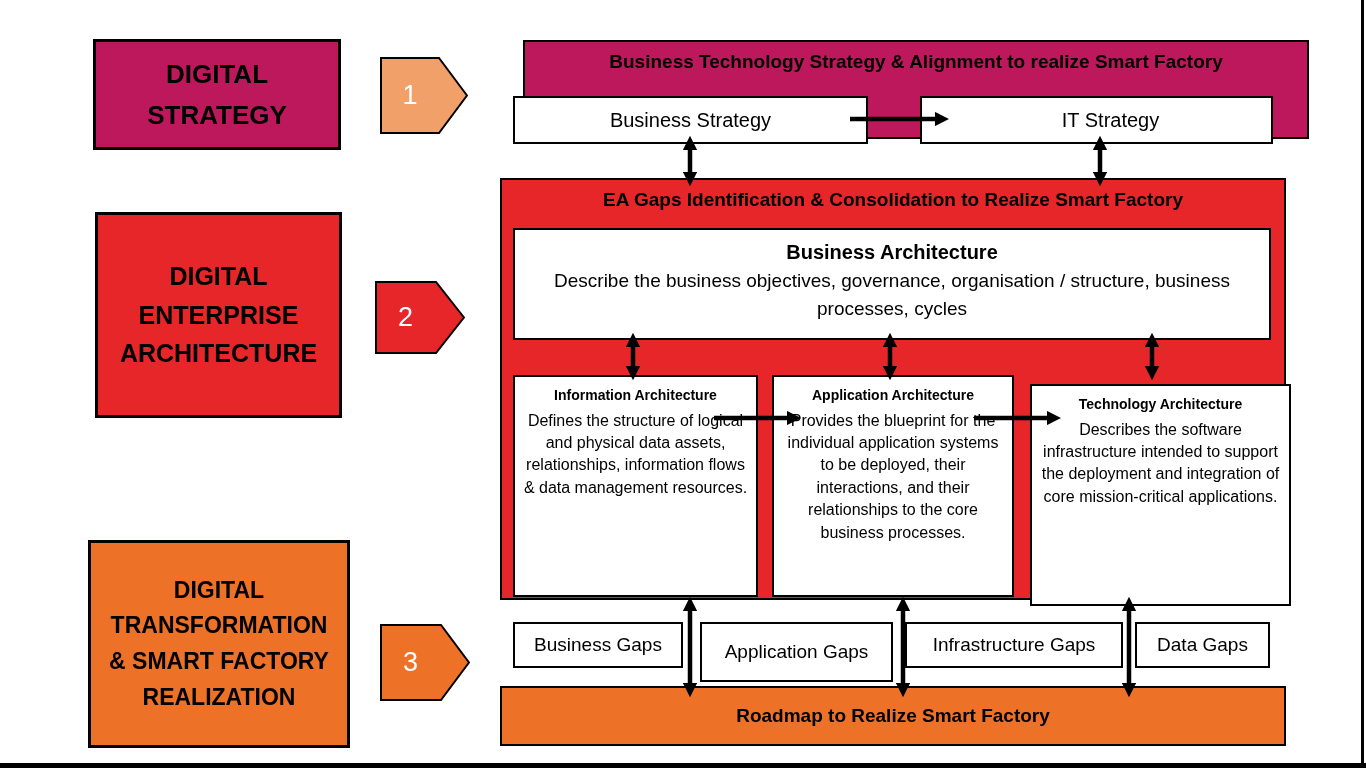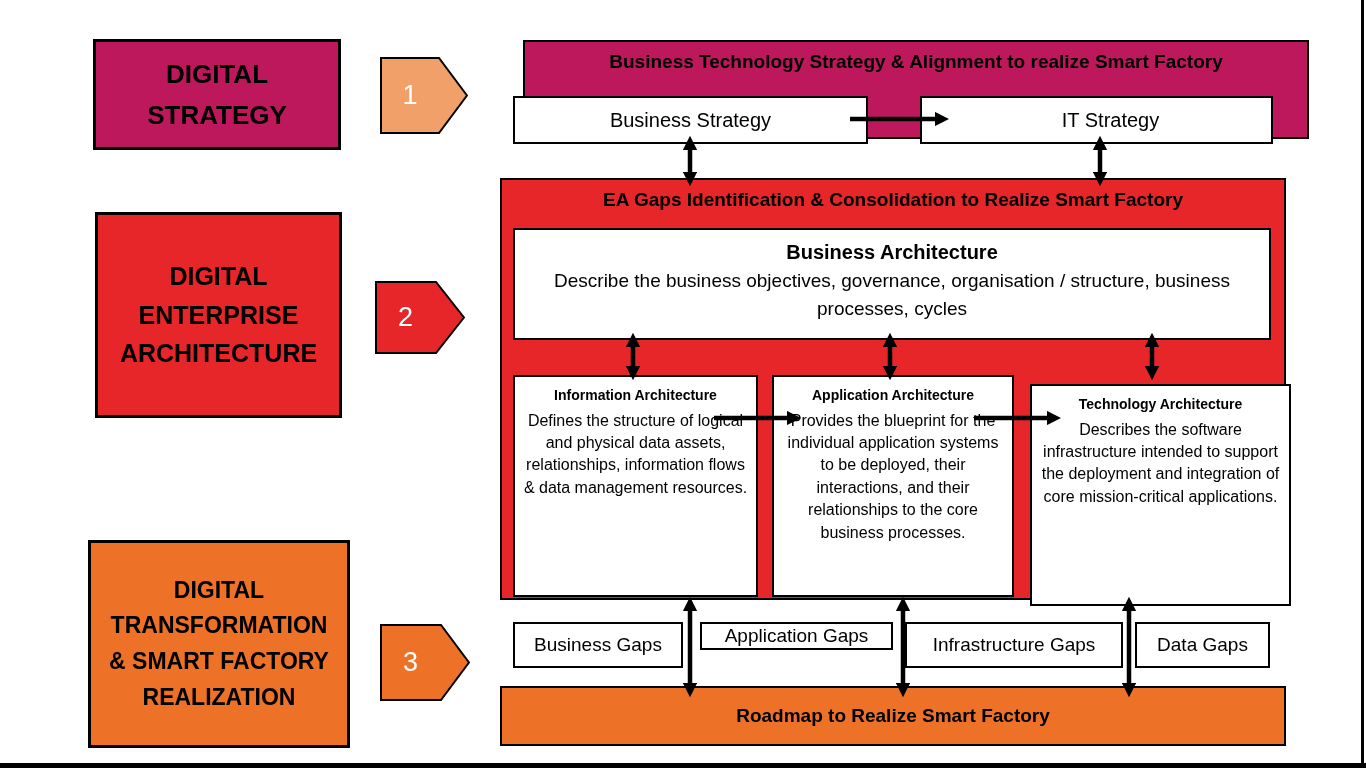--- a/index.html
+++ b/index.html
@@ -116,21 +116,21 @@
     <div class="col-desc">Provides the blueprint for the individual application systems to be deployed, their interactions, and their relationships to the core business processes.</div>
   </div>
   <div class="abs colbox" style="left:1030px;top:384px;width:261px;height:222px;">
     <div class="col-title">Technology Architecture</div>
     <div class="col-desc">Describes the software infrastructure intended to support the deployment and integration of core mission-critical applications.</div>
   </div>
 
   <div class="abs wbox gapbox" style="left:513px;top:622px;width:170px;height:46px;">
     <span>Business Gaps</span>
   </div>
-  <div class="abs wbox gapbox" style="left:700px;top:622px;width:193px;height:28px;">
+  <div class="abs wbox gapbox" style="left:700px;top:622px;width:193px;height:60px;">
     <span>Application Gaps</span>
   </div>
   <div class="abs wbox gapbox" style="left:905px;top:622px;width:218px;height:46px;">
     <span>Infrastructure Gaps</span>
   </div>
   <div class="abs wbox gapbox" style="left:1135px;top:622px;width:135px;height:46px;">
     <span>Data Gaps</span>
   </div>
 
   <div class="abs band fill-dorange roadmap" style="left:500px;top:686px;width:786px;height:60px;">

